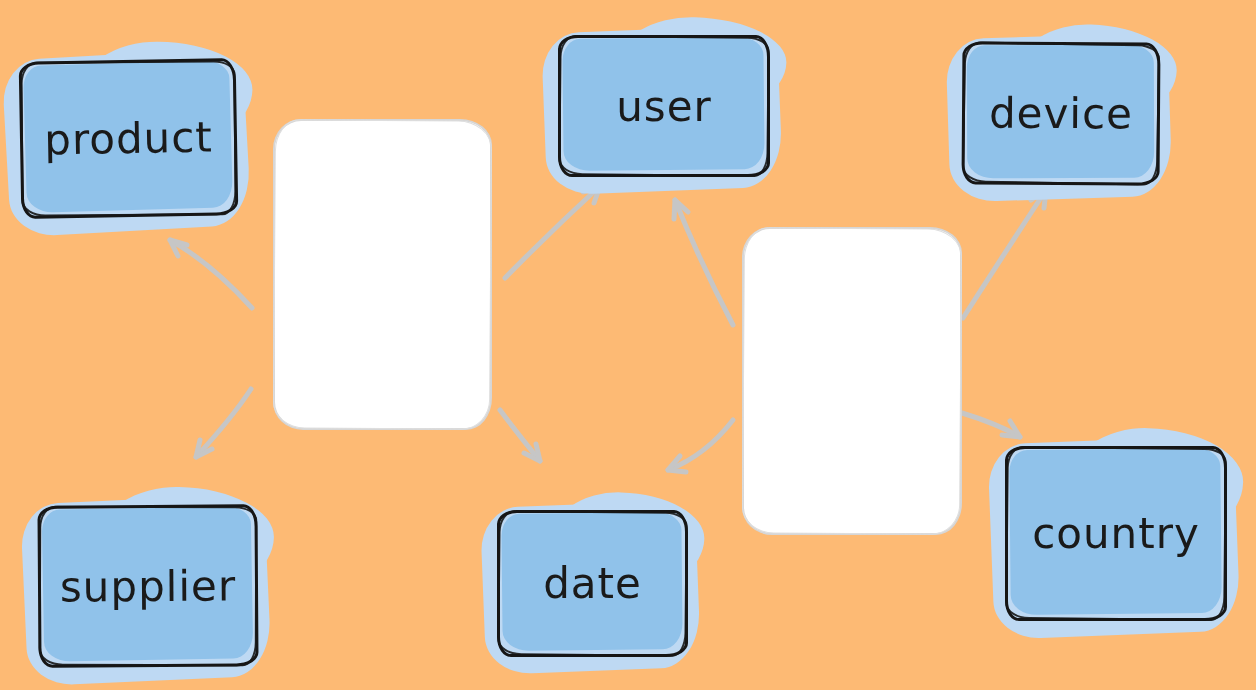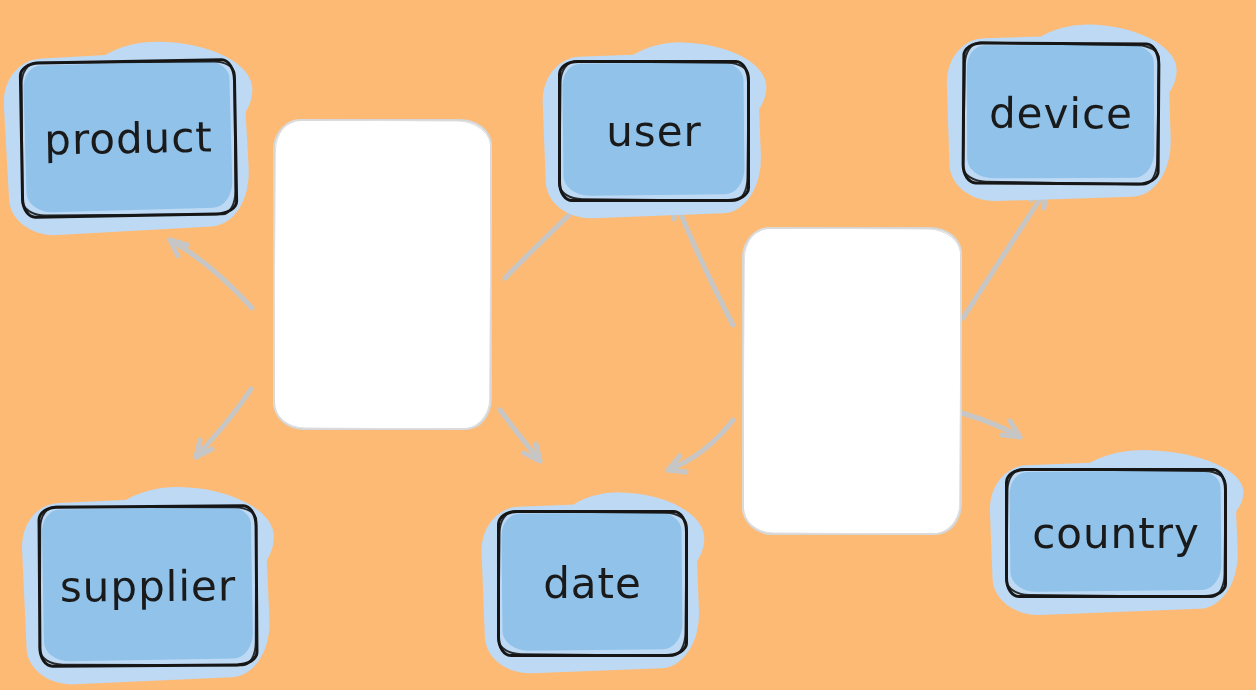--- a/index.html
+++ b/index.html
@@ -44,25 +44,25 @@
     opacity:.9;
   }
   .label{
     position:absolute; inset:0;
     display:flex; align-items:center; justify-content:center;
     font-size:42px; color:#1a1a1a; letter-spacing:1px;
     user-select:none;
   }
   
   .node-product {left:20px;  top:60px;  width:217px; height:157px; transform:rotate(-1deg);}
-  .node-user    {left:558px; top:35px;  width:192px; height:142px;margin-top:25px;}
+  .node-user    {left:558px; top:35px;  width:212px; height:142px;}
   .node-device  {left:962px; top:42px;  width:198px; height:143px; transform:rotate(0.4deg);}
   .node-supplier{left:38px;  top:505px; width:220px; height:162px; transform:rotate(-0.4deg);}
   .node-date    {left:497px; top:510px; width:191px; height:147px;}
-  .node-country {left:1005px;top:468px; width:222px; height:130px;}
+  .node-country {left:1005px;top:446px; width:222px; height:175px;}
   
   .empty-box{
     position:absolute;
     background:#ffffff;
     border:2px solid #d6d6d6;
     border-radius:28px 32px 26px 30px / 30px 26px 32px 28px;
   }
   .empty-box::before{
     content:""; position:absolute; inset:-1px;
     border:1.4px solid #dedede;

